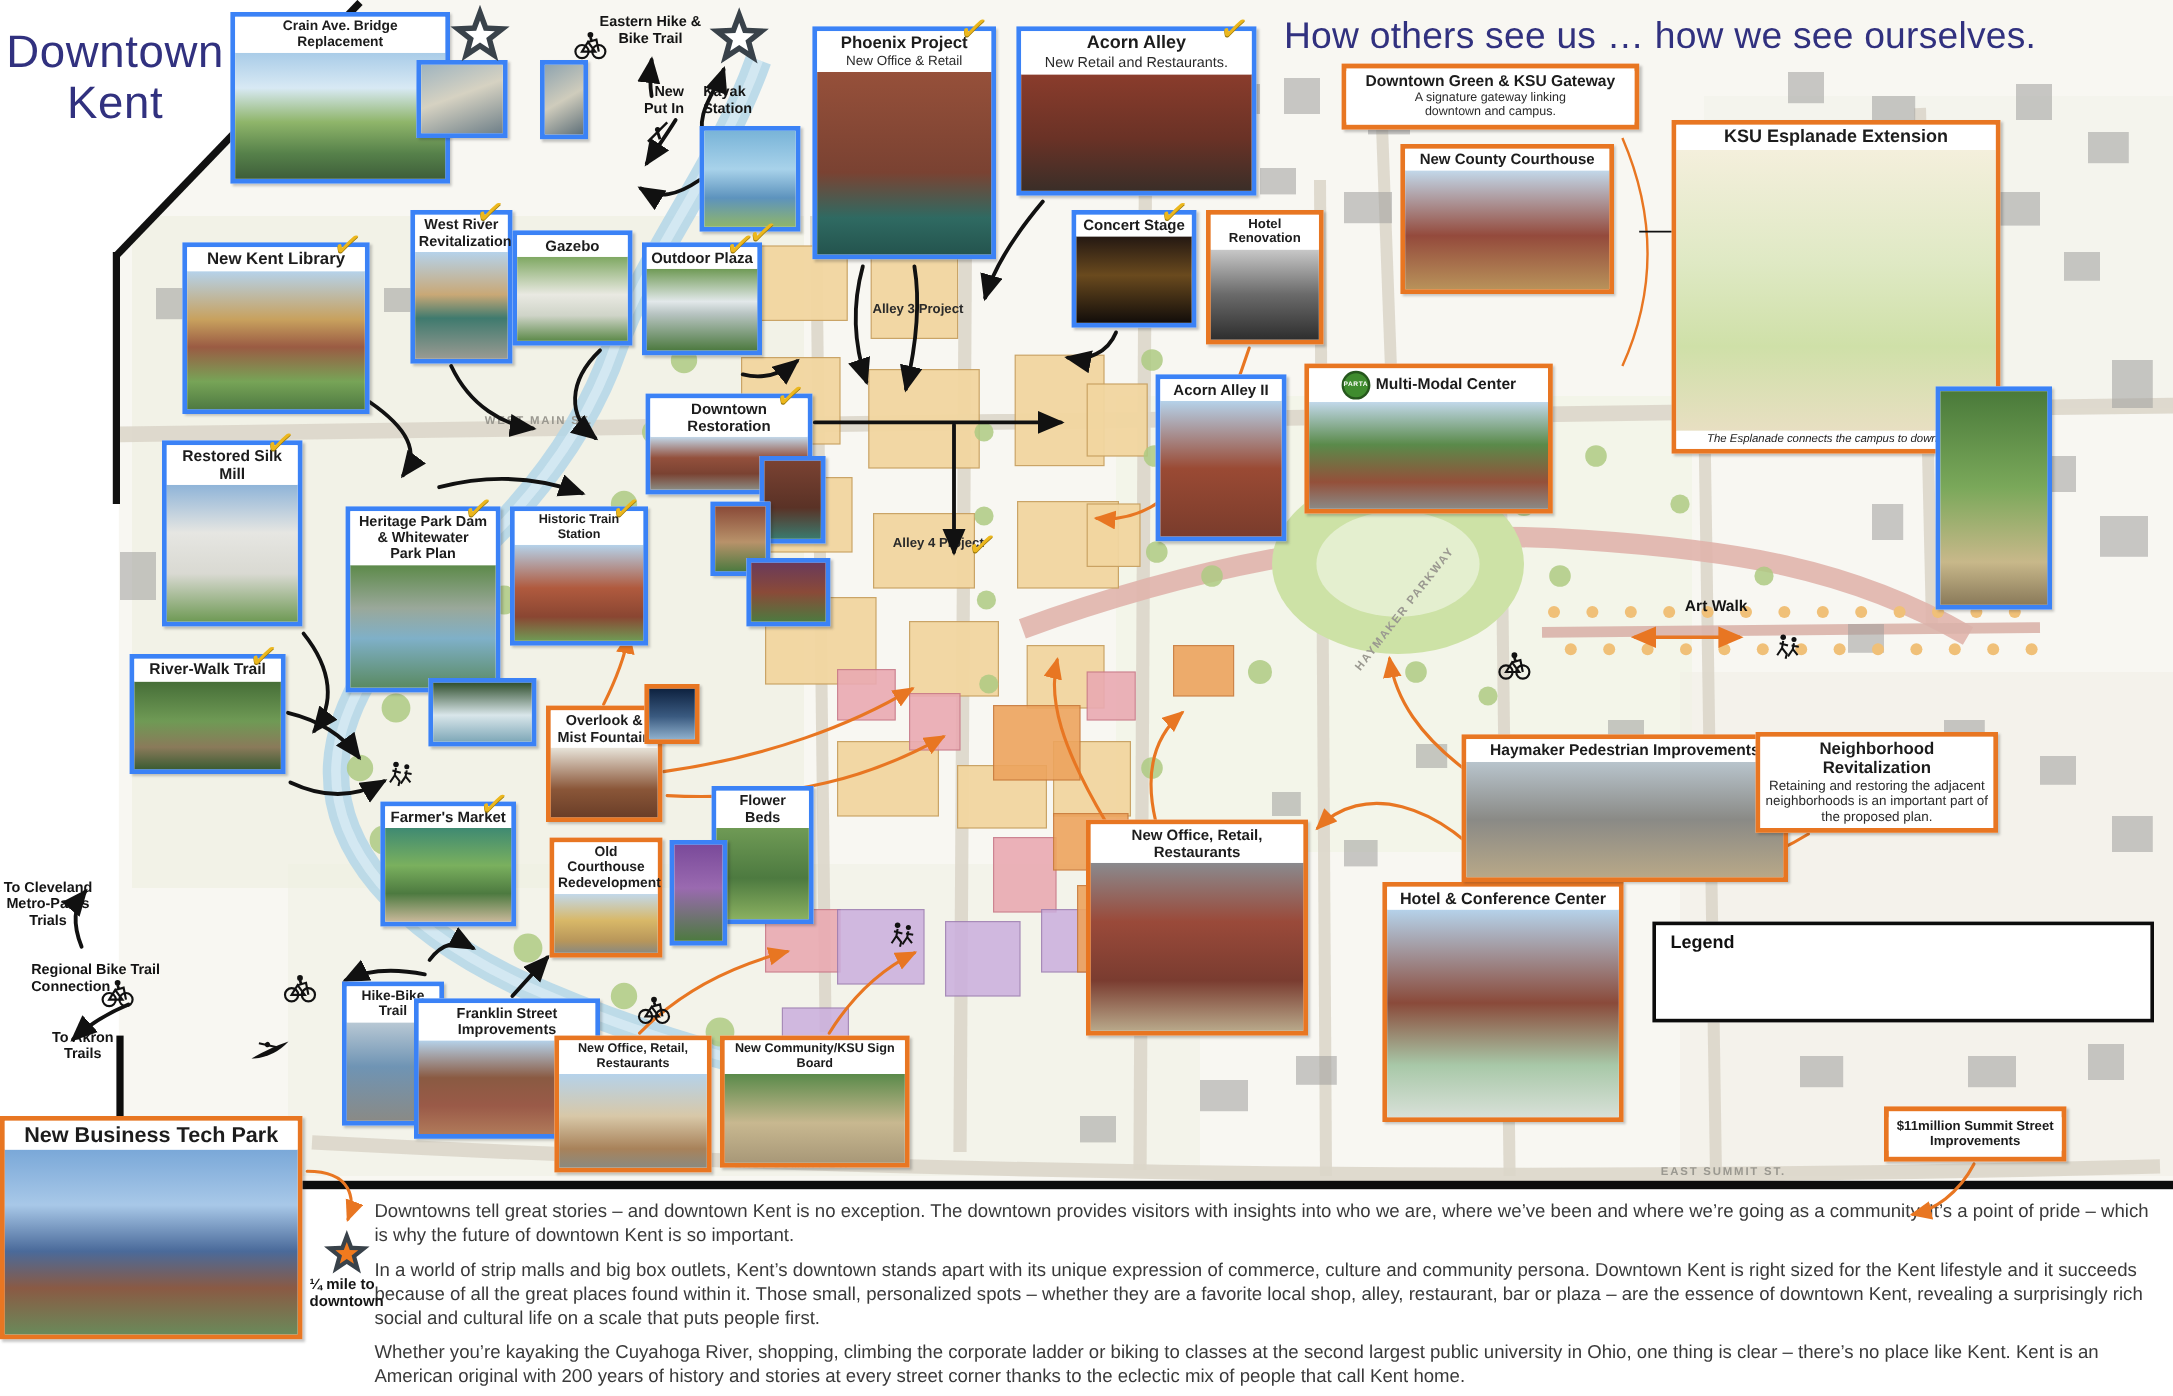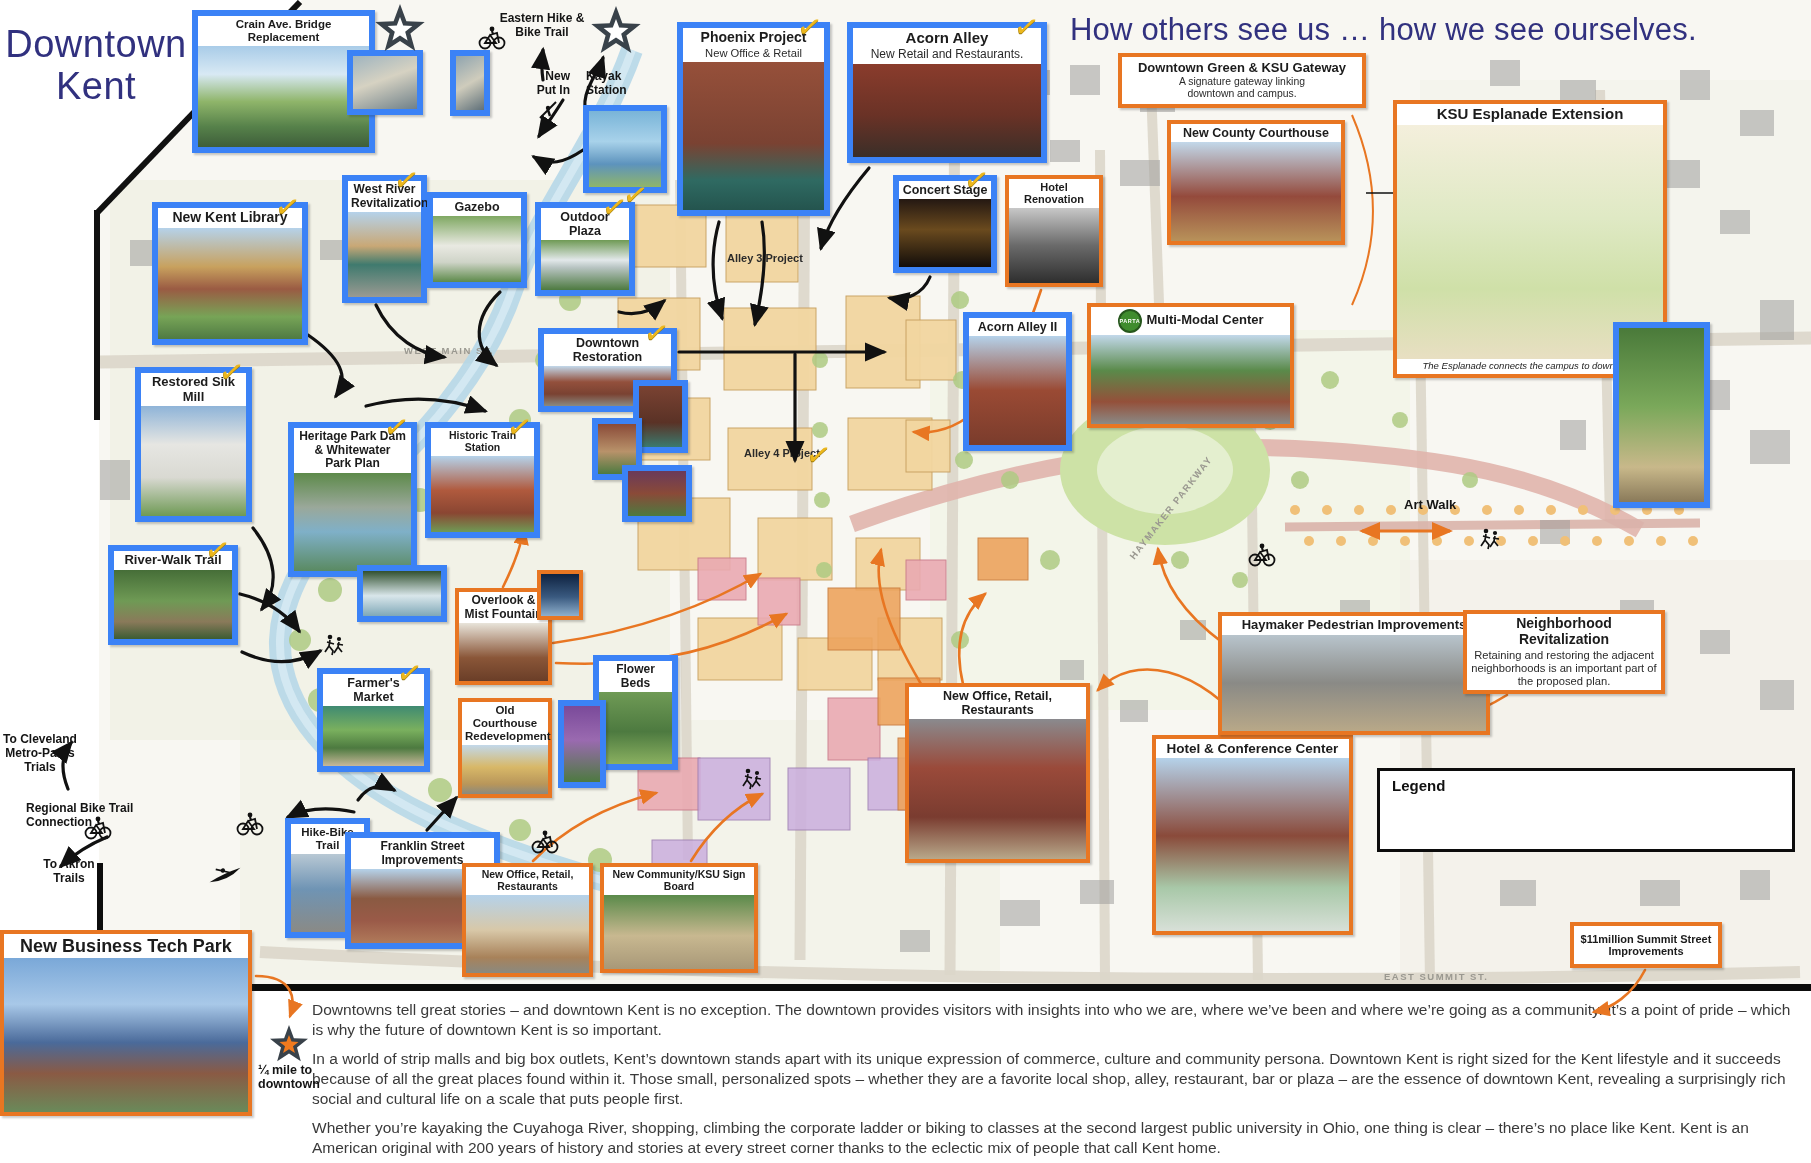--- a/index.html
+++ b/index.html
@@ -8,21 +8,21 @@
   svg.layer{position:absolute;left:0;top:0;pointer-events:none;}
   #bg{z-index:0;} #arrows{z-index:12;} #fx{z-index:28;}
 
   #page-title{position:absolute;left:4px;top:24px;width:184px;text-align:center;font-size:38px;
     line-height:1.1;color:#31317f;white-space:pre-line;letter-spacing:.5px;z-index:6;}
   #heading{position:absolute;left:1070px;top:12px;width:738px;font-size:31px;color:#31317f;
     white-space:nowrap;z-index:6;letter-spacing:.2px;}
 
   .callout{position:absolute;display:flex;flex-direction:column;background:#fff;box-sizing:border-box;
     z-index:20;box-shadow:2px 2px 2px rgba(40,40,40,.25);}
-  .callout.black{border:6px solid #3b82f6;}
+  .callout.black{border:4px solid #3b82f6;}
   .callout.orange{border:4px solid #e87622;}
   .callout .label{padding:2px 3px;text-align:center;font-weight:bold;color:#1c1c1c;
     white-space:pre-line;line-height:1.13;position:relative;background:#fff;}
   .callout .sub{display:block;font-weight:normal;font-size:.8em;line-height:1.16;margin-top:1px;color:#2a2a2a;}
   .callout .photo{flex:1 1 auto;min-height:0;}
   .callout .cap{font-style:italic;font-size:9.5px;color:#222;text-align:center;padding:2px 1px;line-height:1.15;background:#fff;}
   .callout.textonly{justify-content:center;}
   .check{position:absolute;top:-16px;right:2px;font-family:"DejaVu Sans",sans-serif;color:#ecb71d;
     font-weight:bold;font-size:30px;line-height:1;transform:rotate(10deg);z-index:42;
     text-shadow:0 1px 0 #9c7a0a;}

